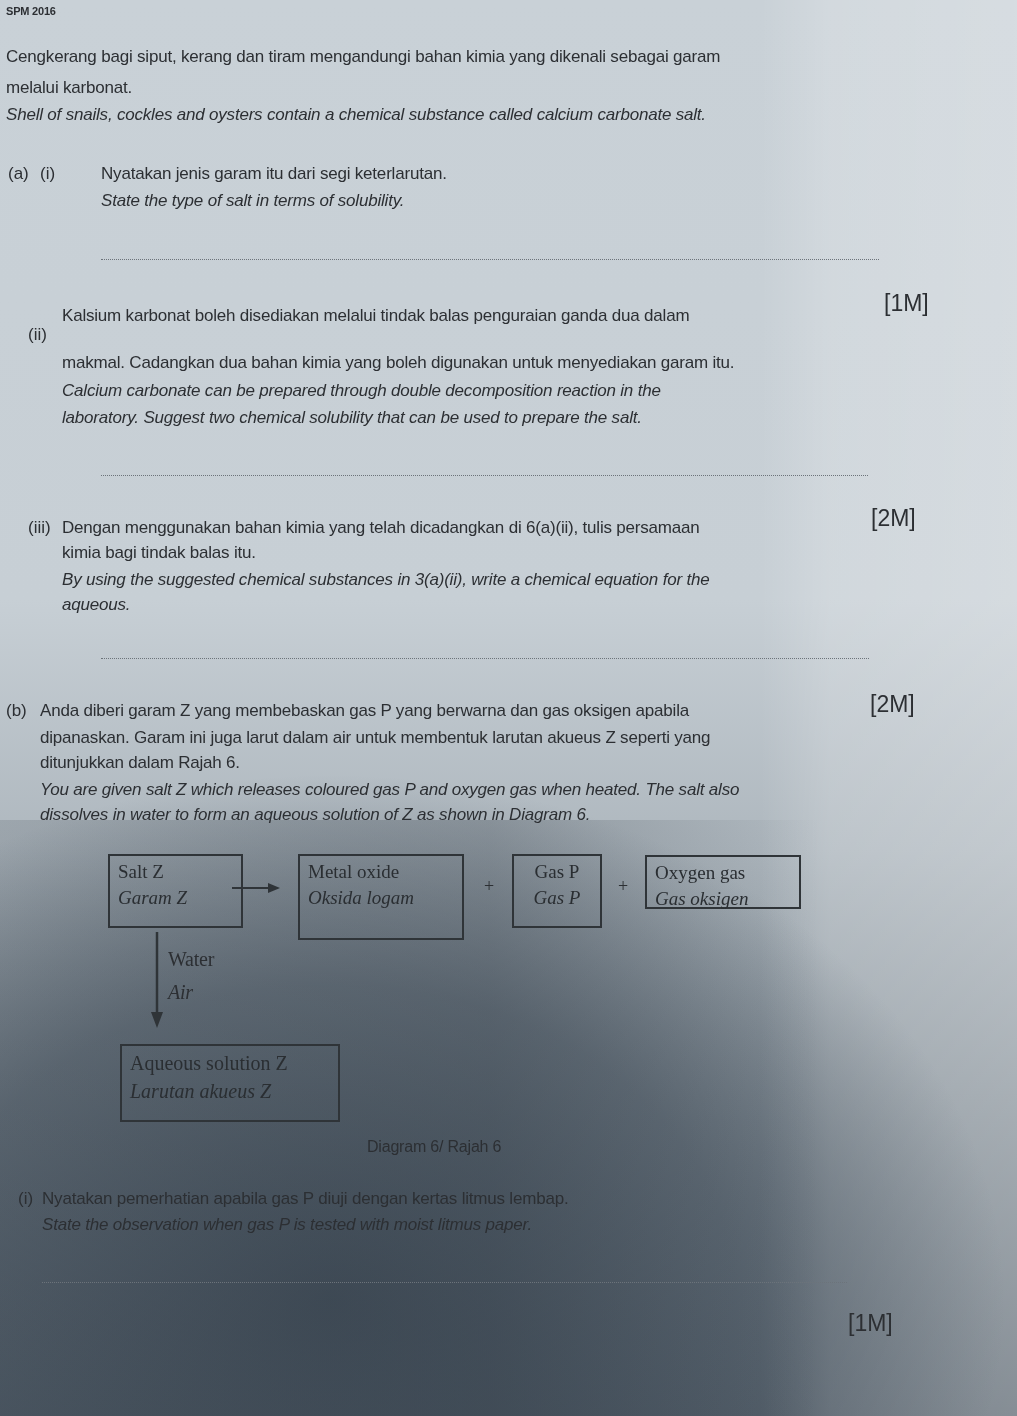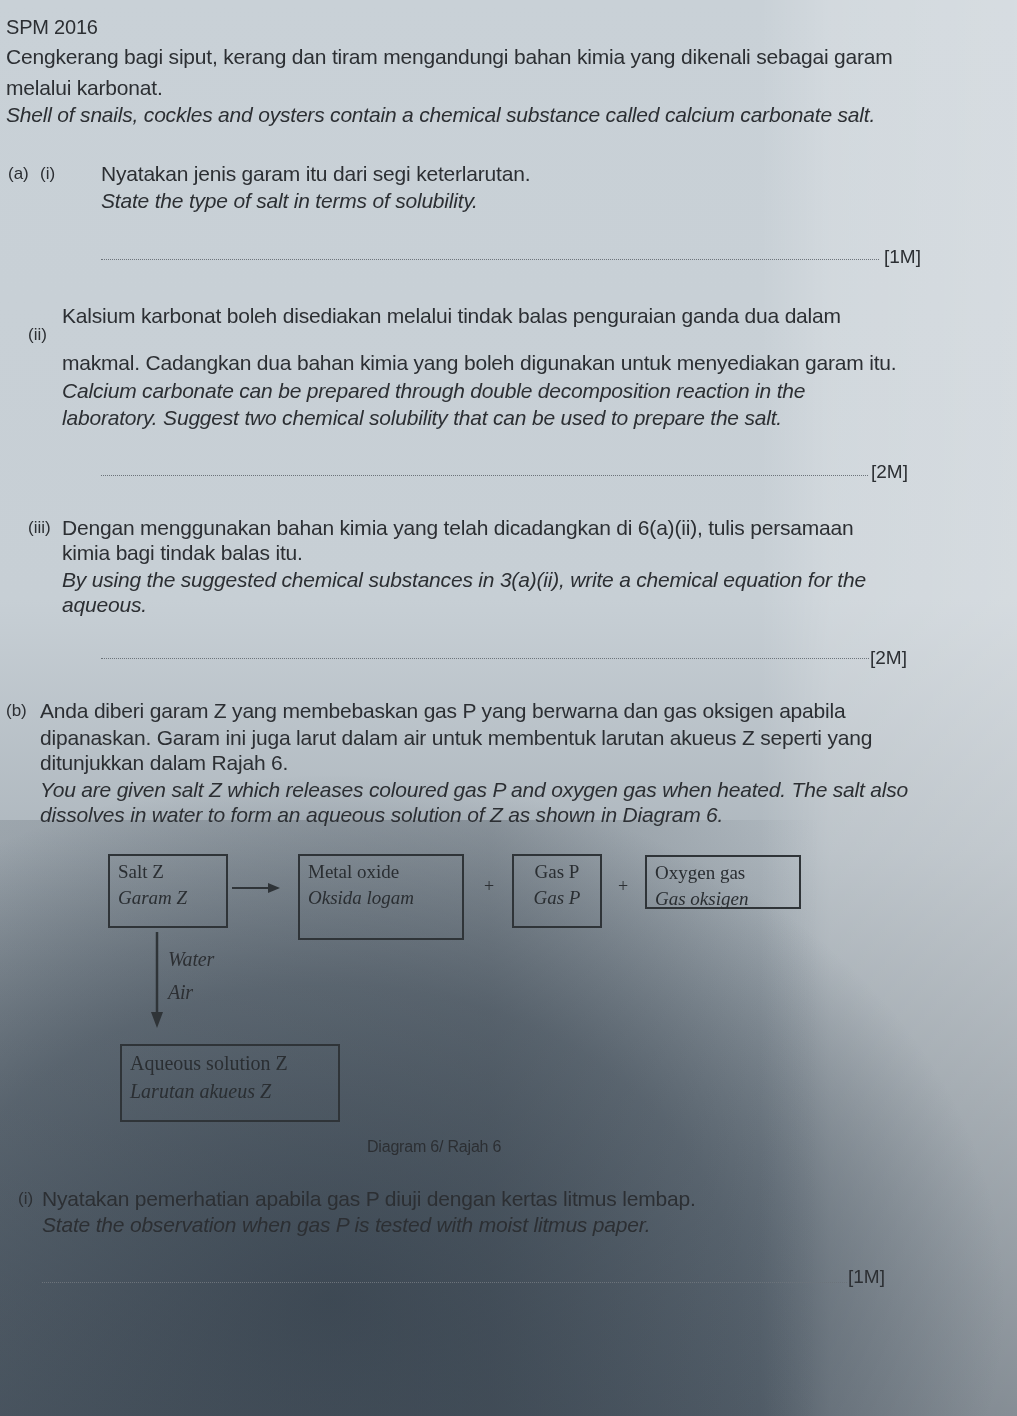--- a/index.html
+++ b/index.html
@@ -15,28 +15,28 @@
       background:
         radial-gradient(ellipse 900px 700px at 330px 1300px, rgba(60,72,84,0.85) 0%, rgba(70,82,94,0.6) 45%, rgba(90,102,114,0) 75%),
         linear-gradient(90deg, rgba(0,0,0,0) 0px, rgba(0,0,0,0) 760px, rgba(255,255,255,0.18) 830px, rgba(255,255,255,0.25) 1017px),
         linear-gradient(180deg, #c9d1d7 0px, #c7cfd5 600px, #aeb7be 850px, #8a949c 1100px, #5d6872 1416px);
     }
     .shadow-band {
       position: absolute; left: 0; top: 820px; width: 820px; height: 596px;
       background: linear-gradient(90deg, rgba(40,50,60,0.15) 0%, rgba(40,50,60,0.25) 60%, rgba(40,50,60,0) 100%);
       pointer-events: none;
     }
-    .txt { position: absolute; font-size: 21px; line-height: 22px; white-space: nowrap; letter-spacing: -0.2px; }
+    .txt { position: absolute; font-size: 17px; line-height: 22px; white-space: nowrap; letter-spacing: -0.2px; }
     .it { font-style: italic; }
-    .hdr { font-weight: normal; font-size: 20px; margin-top: 16px; }
+    .hdr { font-weight: bold; font-size: 11px; }
     .num { position: absolute; font-size: 17px; line-height: 22px; }
     .answer-line {
       position: absolute; height: 0; border-bottom: 1.5px dotted #6c737a;
     }
-    .marks { position: absolute; font-size: 19px; line-height: 22px; }
+    .marks { position: absolute; font-size: 23px; line-height: 22px; margin-top: 46px; }
     .box {
       position: absolute; border: 2px solid #2f3438; box-sizing: border-box;
       font-family: "Liberation Serif", "DejaVu Serif", serif; font-size: 19px; line-height: 26px;
       padding: 3px 8px; color: #2a2e32;
     }
     .box .l2 { font-style: italic; }
     .center { text-align: center; }
     .plus { position: absolute; font-size: 18px; font-family: "Liberation Serif", serif; }
     .serif { font-family: "Liberation Serif", "DejaVu Serif", serif; font-size: 20px; }
   </style>
@@ -76,21 +76,21 @@
 <div class="marks" style="left:870px; top:647px;">[2M]</div>
 
 <div class="num" style="left:6px; top:700px;">(b)</div>
 <div class="txt" style="left:40px; top:700px;">Anda diberi garam Z yang membebaskan gas P yang berwarna dan gas oksigen apabila</div>
 <div class="txt" style="left:40px; top:727px;">dipanaskan. Garam ini juga larut dalam air untuk membentuk larutan akueus Z seperti yang</div>
 <div class="txt" style="left:40px; top:752px;">ditunjukkan dalam Rajah 6.</div>
 <div class="txt it" style="left:40px; top:779px;">You are given salt Z which releases coloured gas P and oxygen gas when heated. The salt also</div>
 <div class="txt it" style="left:40px; top:804px;">dissolves in water to form an aqueous solution of Z as shown in Diagram 6.</div>
 
 <div>
-  <div class="box" style="left:108px; top:854px; width:120px; height:74px;">
+  <div class="box" style="left:108px; top:854px; width:135px; height:74px;">
     <div>Salt Z</div>
     <div class="l2">Garam Z</div>
   </div>
 
   <svg style="position:absolute; left:230px; top:880px;" width="52" height="16">
     <line x1="2" y1="8" x2="40" y2="8" stroke="#2f3438" stroke-width="2"></line>
     <polygon points="38,3 50,8 38,13" fill="#2f3438"></polygon>
   </svg>
   <div class="box" style="left:298px; top:854px; width:166px; height:86px;">
     <div>Metal oxide</div>
@@ -104,21 +104,21 @@
   <div class="plus" style="left:618px; top:876px;">+</div>
   <div class="box" style="left:645px; top:855px; width:156px; height:54px;">
     <div>Oxygen gas</div>
     <div class="l2">Gas oksigen</div>
   </div>
 
   <svg style="position:absolute; left:148px; top:932px;" width="18" height="98">
     <line x1="9" y1="0" x2="9" y2="82" stroke="#2f3438" stroke-width="2.5"></line>
     <polygon points="3,80 9,96 15,80" fill="#2f3438"></polygon>
   </svg>
-  <div class="txt serif" style="left:168px; top:948px;font-style:italic;">Water</div>
+  <div class="txt serif" style="left:168px; top:948px;">Water</div>
   <div class="txt serif it" style="left:168px; top:981px;">Air</div>
 
   <div class="box" style="left:120px; top:1044px; width:220px; height:78px; font-size:20px; line-height:28px;">
     <div>Aqueous solution Z</div>
     <div class="l2">Larutan akueus Z</div>
   </div>
 
   <div class="txt" style="left:367px; top:1136px; font-size:16px;">
     <span>Diagram 6/ Rajah 6</span>
   </div>

